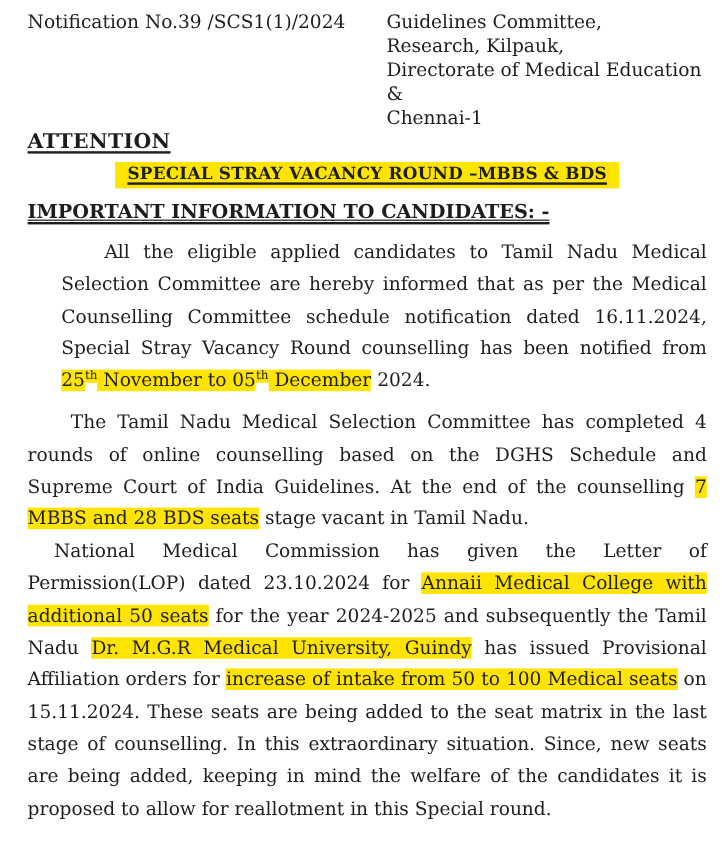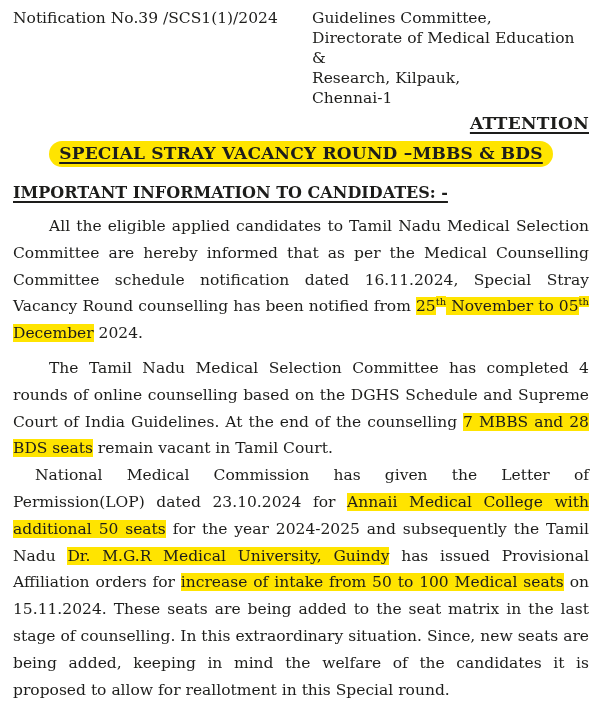--- a/index.html
+++ b/index.html
@@ -1,93 +1,92 @@
 <!DOCTYPE html>
 <html style="--highlight: #ffe400; --text: #1d1d1b; --background: #ffffff;"><head>
 <meta charset="utf-8">
 <style>
   * { margin: 0; padding: 0; box-sizing: border-box; }
   html, body { background: #ffffff; }
   .page {
     position: relative;
     width: 602px;
     height: 707px;
-    padding: 8px 13px 0 13px;
+    padding: 8px 13px 0 23px;
     background: var(--background, #ffffff);
     font-family: "DejaVu Serif", "Liberation Serif", serif;
     font-size: 15.5px;
     color: var(--text, #1d1d1b);
     overflow: hidden;
   }
   .header-row { display: flex; align-items: flex-start; }
   .notif-no { flex: 0 0 299px; line-height: 20px; }
   .issuer { line-height: 20px; }
   .dated { margin-left: 292px; margin-top: 12px; line-height: 20px; }
-  .attention-wrap { text-align: right; margin-top: 5px; line-height: 21px; }
+  .attention-wrap { text-align: left; margin-top: 0; line-height: 21px; }
   .attention {
     font-weight: bold; font-size: 17px; letter-spacing: 0.3px;
     text-decoration: underline; text-decoration-thickness: 1.5px; text-underline-offset: 3px;
   }
   .banner-wrap { text-align: center; margin-top: 6px; }
   .banner {
     display: inline-block;
     background: var(--highlight, #ffe400);
-    font-weight: bold; font-size: 17px; letter-spacing: 0.2px;
+    font-weight: bold; font-size: 14px; letter-spacing: 0.2px;
     padding: 2px 10px 4px 10px;
-    border-radius: 13px;
   }
   .banner .u-inner {
     text-decoration: underline; text-decoration-thickness: 1.5px; text-underline-offset: 3px;
   }
-  .section-heading { margin-top: 16px; line-height: 20px; }
+  .section-heading { margin-top: 10px; line-height: 20px; text-decoration: underline; }
   .section-heading .u {
     font-weight: bold; font-size: 16px;
     text-decoration: underline; text-decoration-thickness: 1.5px; text-underline-offset: 3px;
   }
   .para {
     text-align: justify;
     line-height: 26.8px;
   }
-  .p1 { margin-top: 10px; text-indent: 36px; }
+  .p1 { margin-top: 10px; text-indent: 36px; margin-left: 28px; }
   .p2 { margin-top: 8px;  text-indent: 36px; }
   .p3 { margin-top: 0;    text-indent: 22px; }
   .hl { background: var(--highlight, #ffe400); }
   sup {
     font-size: 10px;
     line-height: 0;
     vertical-align: super;
   }
 </style>
 </head>
 <body>
 
 <div class="page">
 
   <div class="header-row">
     <div class="notif-no">Notification No.39 /SCS1(1)/2024</div>
     <div class="issuer">
       <div>Guidelines Committee,</div>
+      <div>Research, Kilpauk,</div>
       <div>Directorate of Medical Education &amp;</div>
-      <div>Research, Kilpauk,</div>
       <div>Chennai-1</div>
     </div>
   </div>
 
 
   <div class="attention-wrap">
     <span class="attention">ATTENTION</span>
   </div>
 
   <div class="banner-wrap">
     <span class="banner"><span class="u-inner">SPECIAL STRAY VACANCY ROUND –MBBS &amp; BDS</span></span>
   </div>
 
   <div class="section-heading">
     <span class="u">IMPORTANT INFORMATION TO CANDIDATES: -</span>
   </div>
 
   <p class="para p1"><span>All the eligible applied candidates to Tamil Nadu Medical Selection Committee are hereby informed that as per the Medical Counselling Committee schedule notification dated 16.11.2024, Special Stray Vacancy Round counselling has been notified from </span><span class="hl">25</span><sup class="hl">th</sup><span class="hl"> November to 05</span><sup class="hl">th</sup><span class="hl"> December</span><span> 2024.</span></p>
 
-  <p class="para p2"><span>The Tamil Nadu Medical Selection Committee has completed 4 rounds of online counselling based on the DGHS Schedule and Supreme Court of India Guidelines. At the end of the counselling </span><span class="hl">7 MBBS and 28 BDS seats</span><span> remain vacant in Tamil Court.</span></p>
+  <p class="para p2"><span>The Tamil Nadu Medical Selection Committee has completed 4 rounds of online counselling based on the DGHS Schedule and Supreme Court of India Guidelines. At the end of the counselling </span><span class="hl">7 MBBS and 28 BDS seats</span><span> stage vacant in Tamil Nadu.</span></p>
 
   <p class="para p3"><span>National Medical Commission has given the Letter of Permission(LOP) dated 23.10.2024 for </span><span class="hl">Annaii Medical College with additional 50 seats</span><span> for the year 2024-2025 and subsequently the Tamil Nadu </span><span class="hl">Dr. M.G.R Medical University, Guindy</span><span> has issued Provisional Affiliation orders for </span><span class="hl">increase of intake from 50 to 100 Medical seats</span><span> on 15.11.2024. These seats are being added to the seat matrix in the last stage of counselling. In this extraordinary situation. Since, new seats are being added, keeping in mind the welfare of the candidates it is proposed to allow for reallotment in this Special round.</span></p>
 
 </div>
 
 </body></html>

